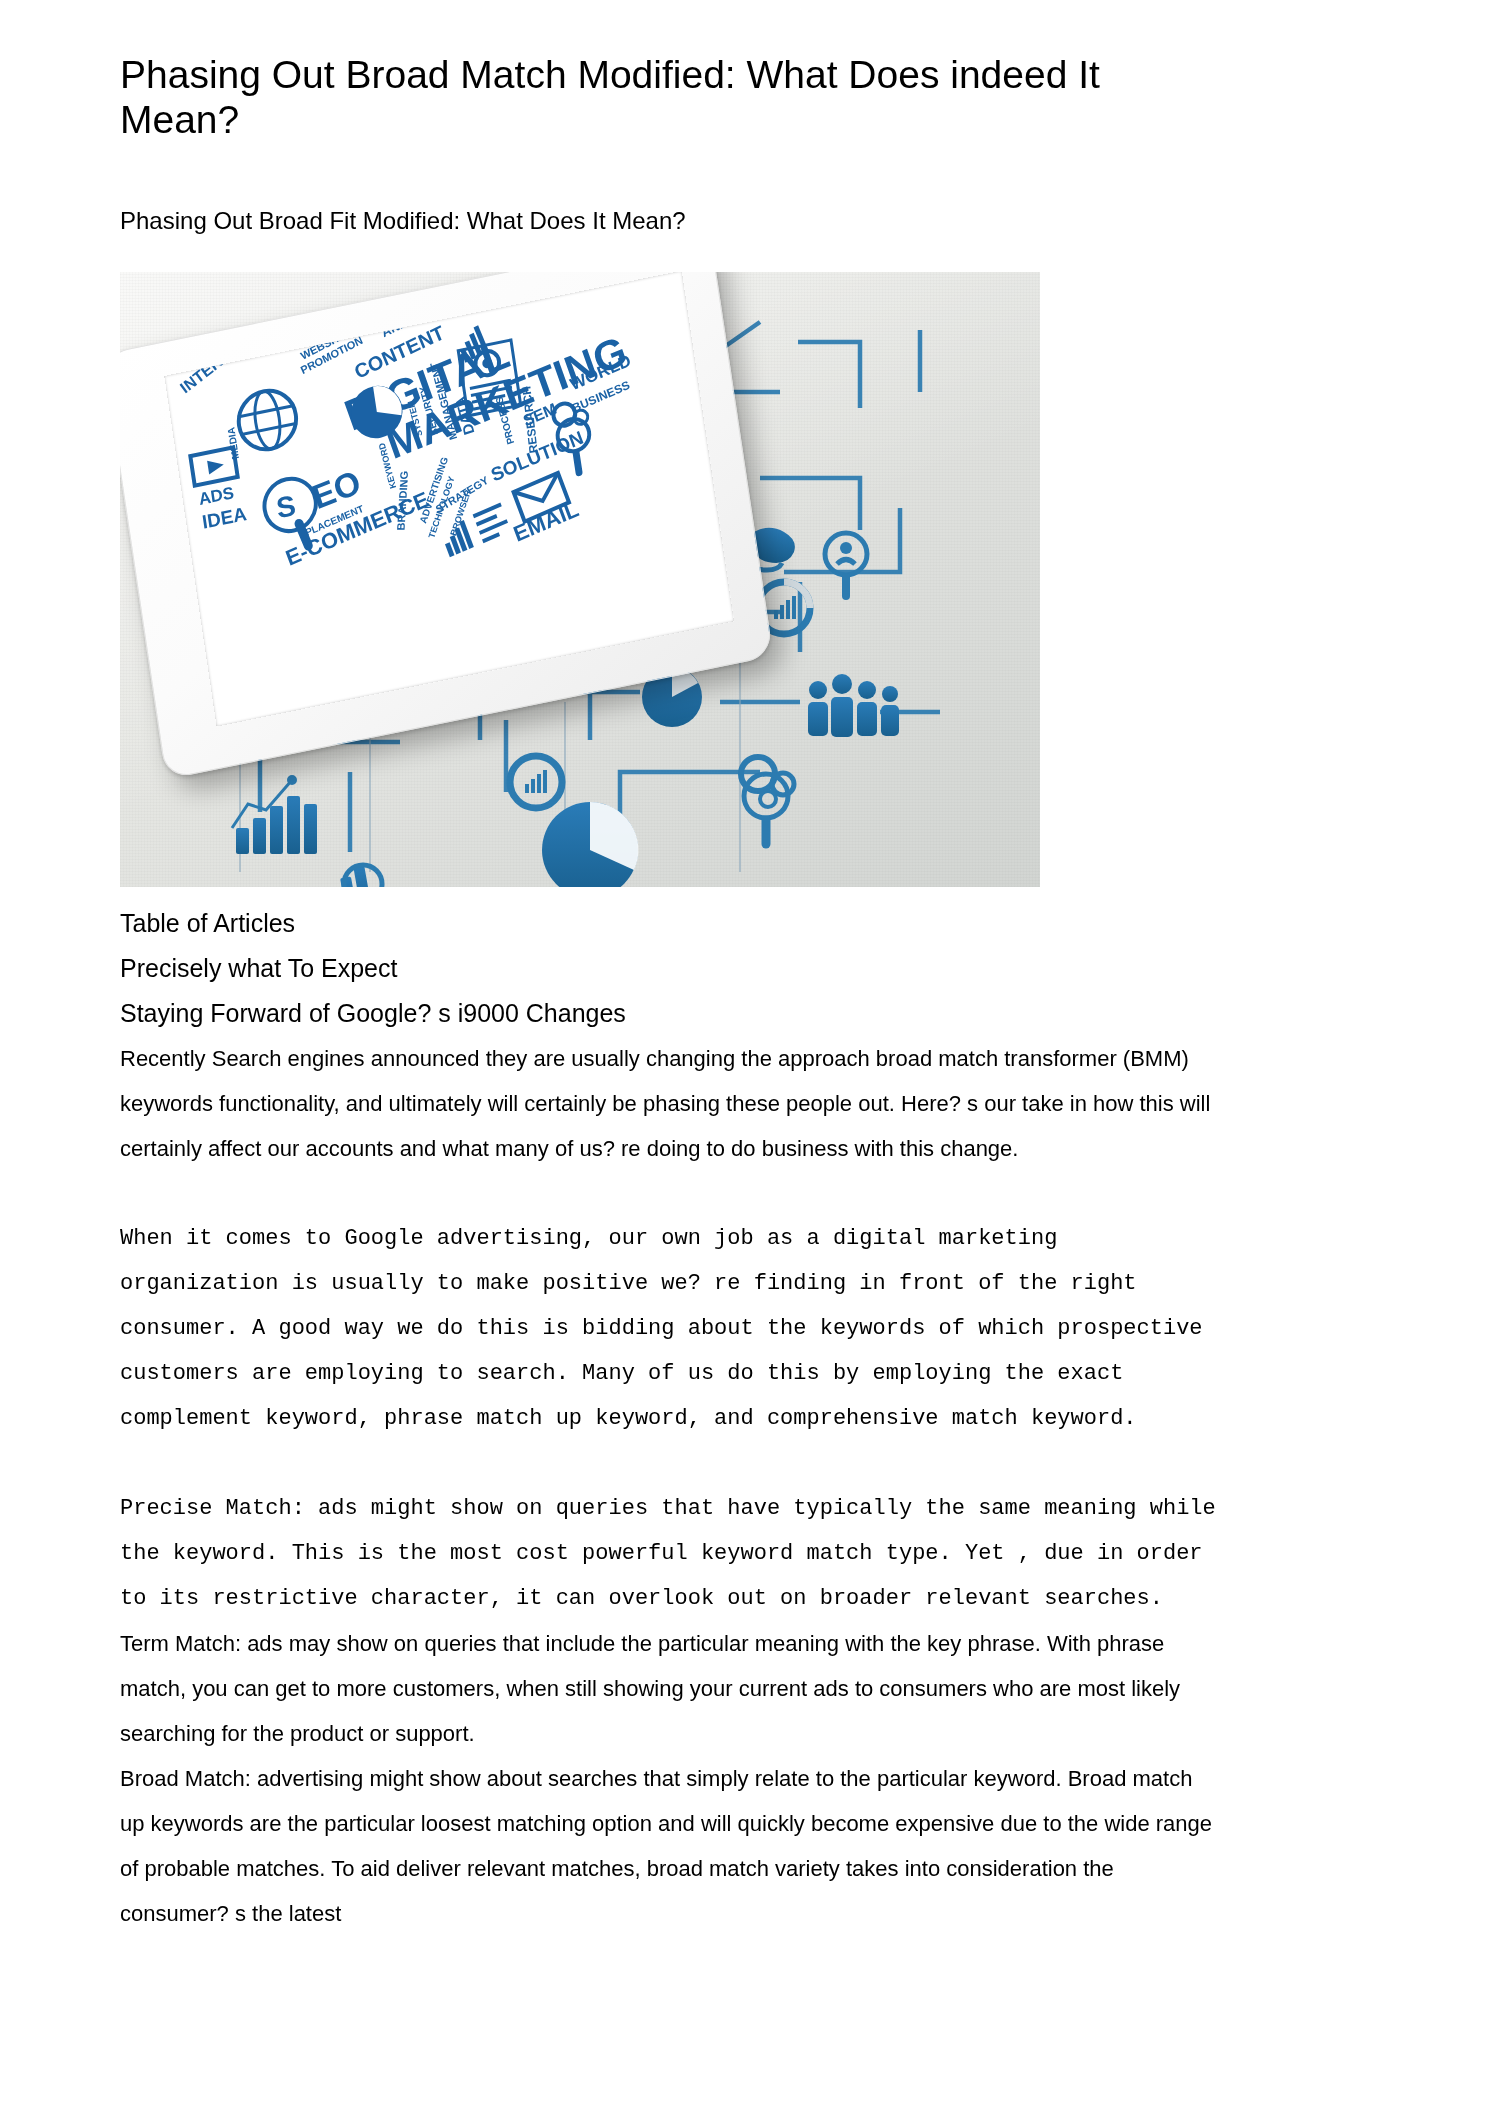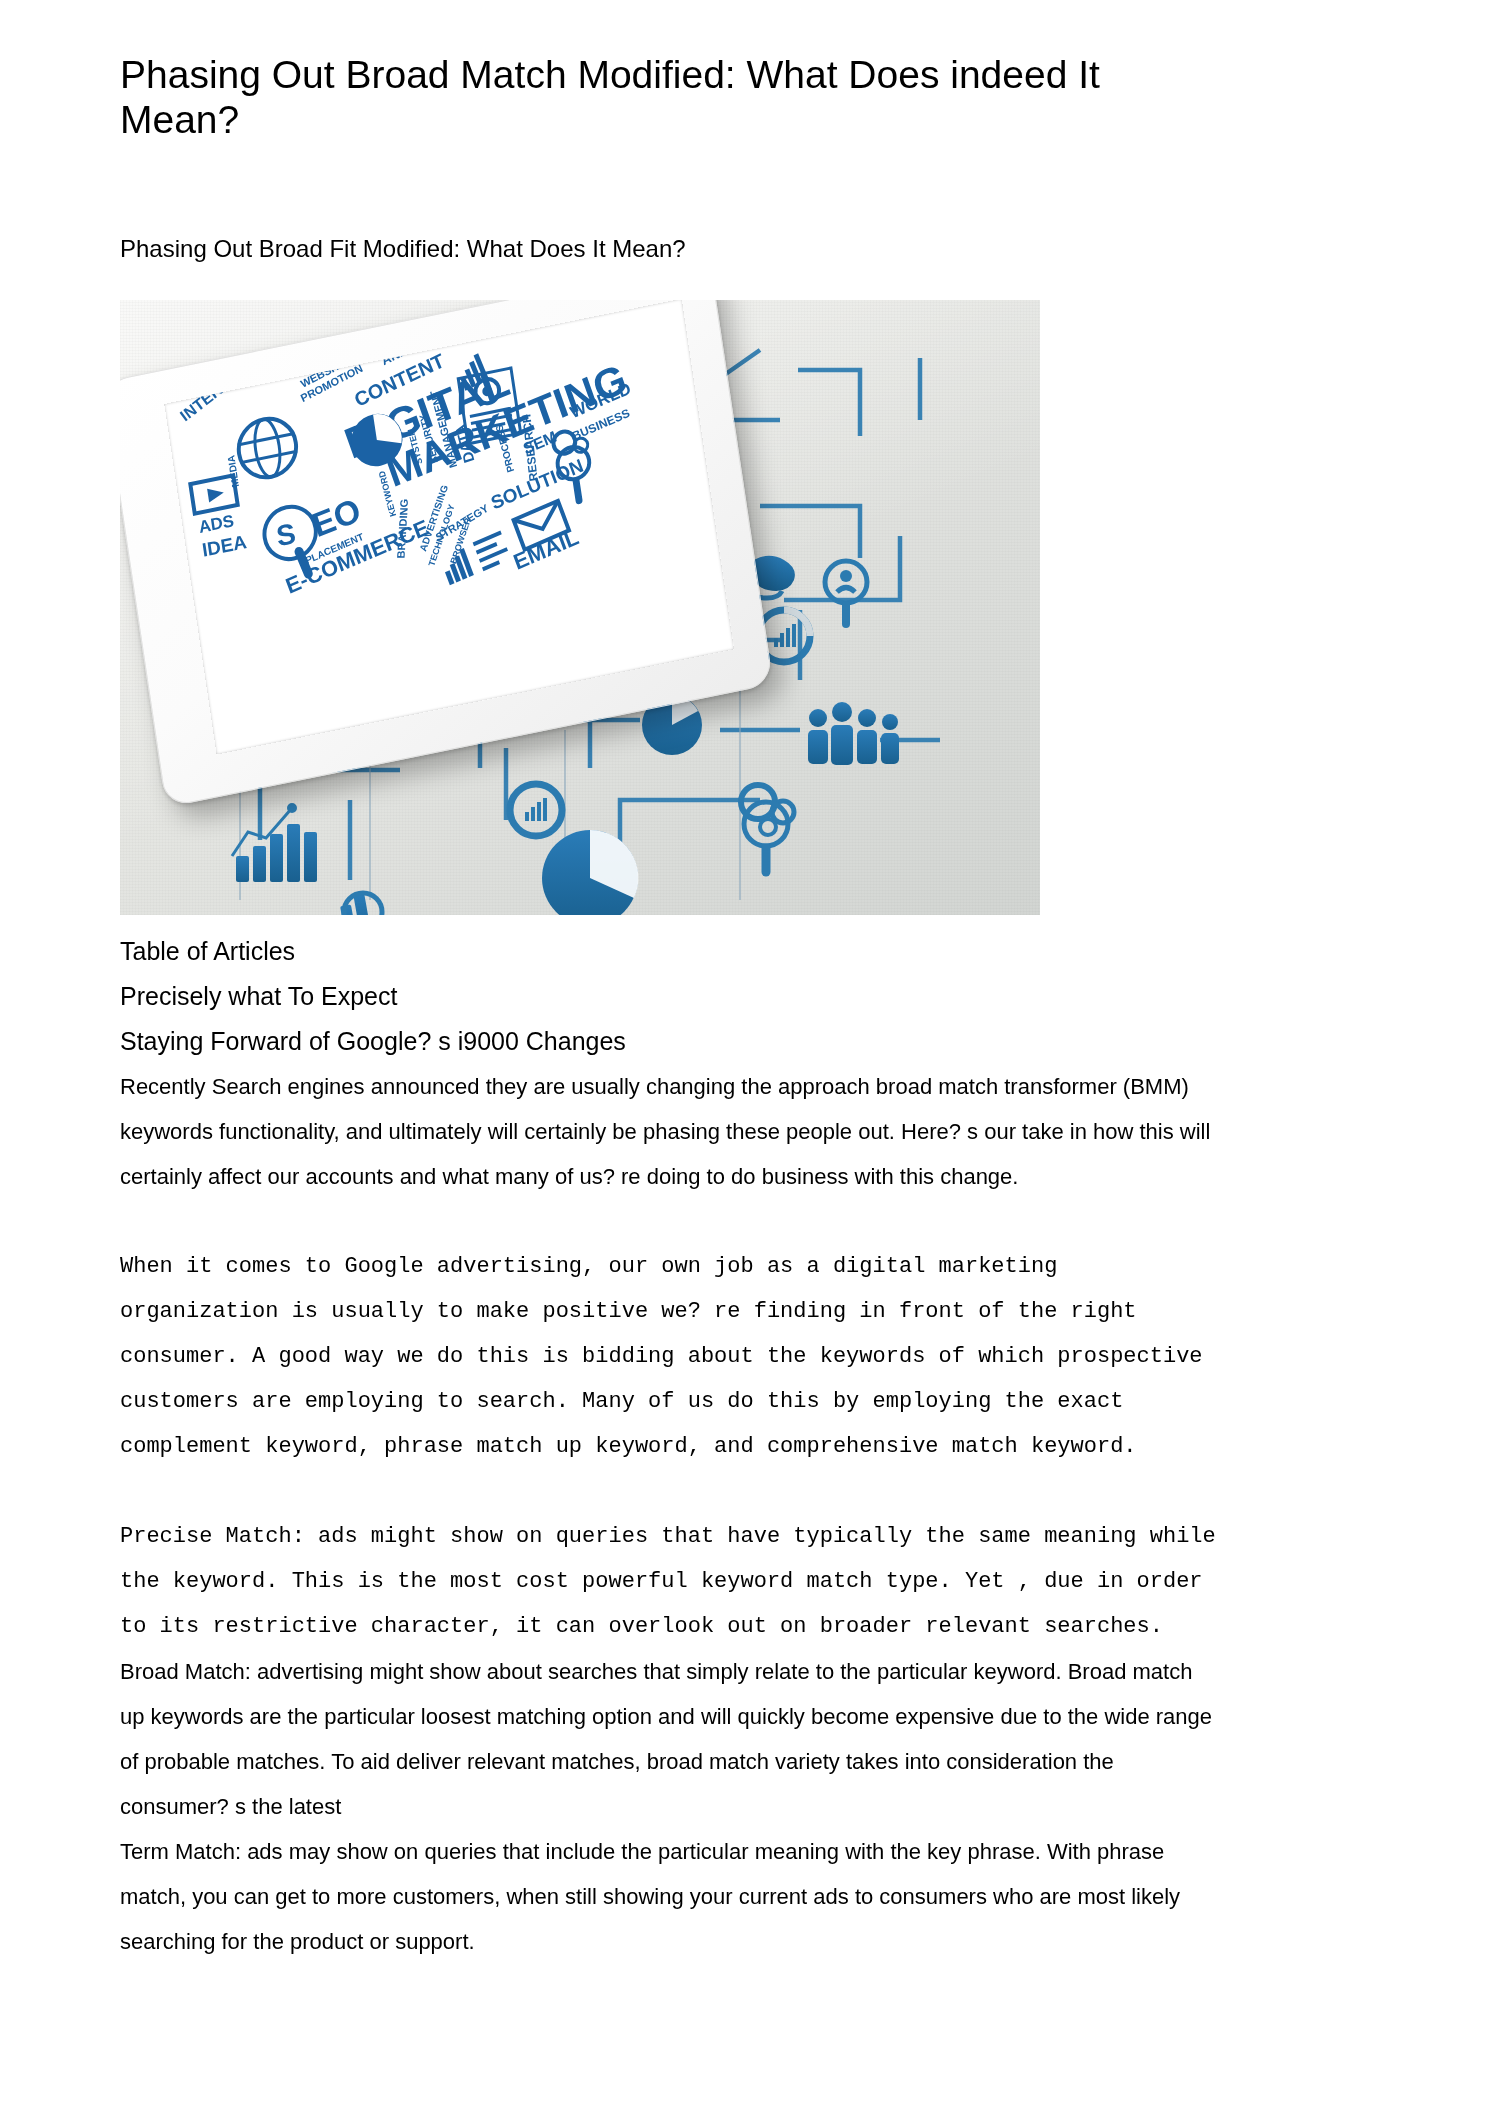--- a/index.html
+++ b/index.html
@@ -32,21 +32,21 @@
     margin: 0;
     padding: 0;
     max-width: 1180px;
     color: #000;
   }
 
   
   .doc-subtitle {
     font-size: 24px;
     line-height: 30px;
-    margin: 92px 0 0 0;
+    margin: 64px 0 0 0;
     color: #000;
   }
 
   
   .figure {
     margin: 36px 0 0 0;
     width: 920px;
     height: 615px;
     position: relative;
     overflow: hidden;
@@ -374,16 +374,16 @@
 
   <ul class="toc">
     <li>Table of Articles</li>
     <li>Precisely what To Expect</li>
     <li>Staying Forward of Google? s i9000 Changes</li>
   </ul>
 
   <p class="para tight">Recently Search engines announced they are usually changing the approach broad match transformer (BMM) keywords functionality, and ultimately will certainly be phasing these people out. Here? s our take in how this will certainly affect our accounts and what many of us? re doing to do business with this change.</p>
   <p class="para spaced">When it comes to Google advertising, our own job as a digital marketing organization is usually to make positive we? re finding in front of the right consumer. A good way we do this is bidding about the keywords of which prospective customers are employing to search. Many of us do this by employing the exact complement keyword, phrase match up keyword, and comprehensive match keyword.</p>
   <p class="para spaced">Precise Match: ads might show on queries that have typically the same meaning while the keyword. This is the most cost powerful keyword match type. Yet , due in order to its restrictive character, it can overlook out on broader relevant searches.</p>
+  <p class="para tight">Term Match: ads may show on queries that include the particular meaning with the key phrase. With phrase match, you can get to more customers, when still showing your current ads to consumers who are most likely searching for the product or support.</p>
   <p class="para tight">Broad Match: advertising might show about searches that simply relate to the particular keyword. Broad match up keywords are the particular loosest matching option and will quickly become expensive due to the wide range of probable matches. To aid deliver relevant matches, broad match variety takes into consideration the consumer? s the latest</p>
-  <p class="para tight">Term Match: ads may show on queries that include the particular meaning with the key phrase. With phrase match, you can get to more customers, when still showing your current ads to consumers who are most likely searching for the product or support.</p>
 
 </div>
 
 </body></html>

